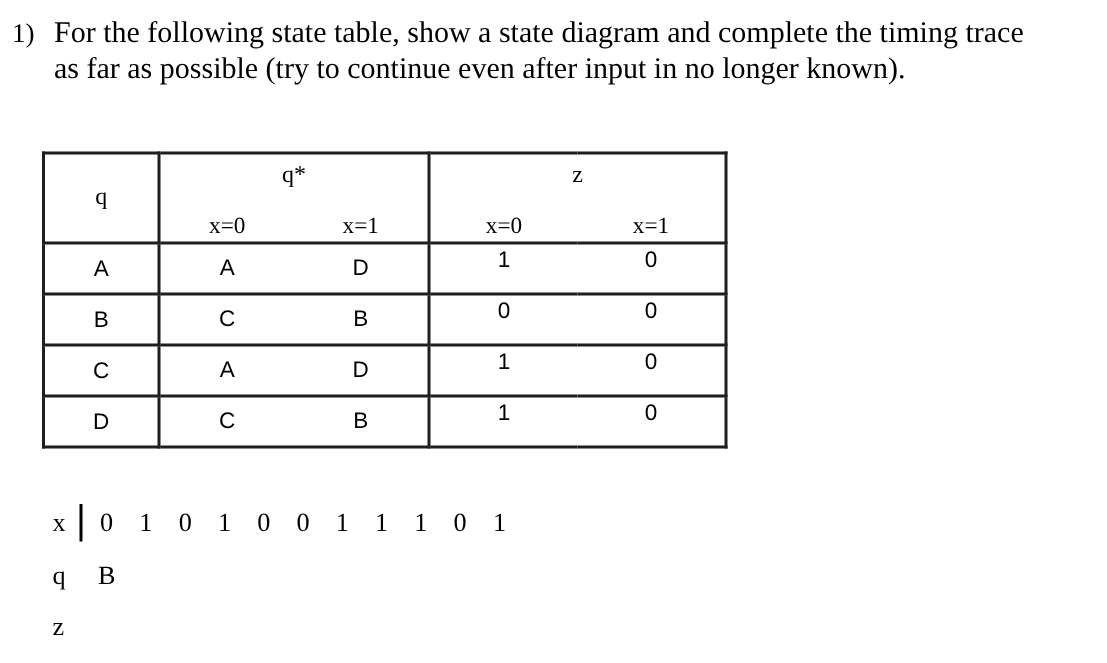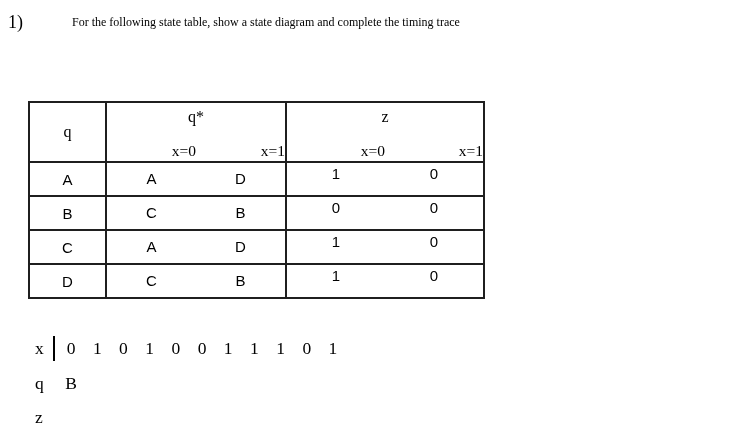--- a/index.html
+++ b/index.html
@@ -2,35 +2,35 @@
 <html><head>
 <meta charset="utf-8">
 <style>
   html,body{margin:0;padding:0;background:#fff;}
   #page{position:relative;width:738px;height:442px;background:#ffffff;overflow:hidden;
         font-family:"Liberation Serif", serif;color:#000;}
 
   
   .problem{position:absolute;left:8px;top:10px;width:722px;display:flex;}
   .problem .num{width:28px;font-size:18px;line-height:24px;}
-  .problem .lines{font-size:12px;line-height:24px;margin-left:36px;}
+  .problem .lines{font-size:20px;line-height:24px;}
 
   
   table.state{position:absolute;left:28px;top:101px;border-collapse:collapse;table-layout:fixed;}
   table.state td{border:2px solid #1f1f1f;padding:0;vertical-align:middle;}
   .col-q{width:77px;}
   .col-ns{width:90px;}
   .col-z{width:99px;}
   tr.hdr{height:52px;}
   tr.body{height:34px;}
 
   td.head-q{text-align:center;vertical-align:bottom;font-size:16px;padding-bottom:7px;}
   td.head-group .glabel{text-align:center;font-size:16px;height:26px;line-height:28px;}
   td.head-group .subrow{display:flex;}
-  td.head-group .subrow span{flex:1;text-align:right;font-size:15.5px;line-height:20px;margin-top:12px;}
+  td.head-group .subrow span{flex:1;text-align:center;font-size:15.5px;line-height:20px;margin-top:12px;}
 
   td.cell-q{text-align:center;font-family:"Liberation Sans",sans-serif;font-size:15px;}
   td.pair .half{display:inline-block;width:50%;text-align:center;
                 font-family:"Liberation Sans",sans-serif;font-size:15px;}
   td.pair.letters{vertical-align:middle;}
   td.pair.nums{vertical-align:top;margin-top:32px;}
   td.pair.nums .half{padding-top:2px;}
 
   
   .trace{position:absolute;left:35px;top:336px;font-size:17.5px;}
@@ -45,20 +45,21 @@
 </style>
 </head>
 <body>
 
 <div id="page">
 
   <div class="problem">
     <div class="num">1)</div>
     <div class="lines">
       <div>For the following state table, show a state diagram and complete the timing trace</div>
+      <div>as far as possible (try to continue even after input in no longer known).</div>
     </div>
   </div>
 
   <table class="state">
     <colgroup>
       <col class="col-q">
         <col class="col-ns">
         <col class="col-ns">
         <col class="col-z">
         <col class="col-z">

